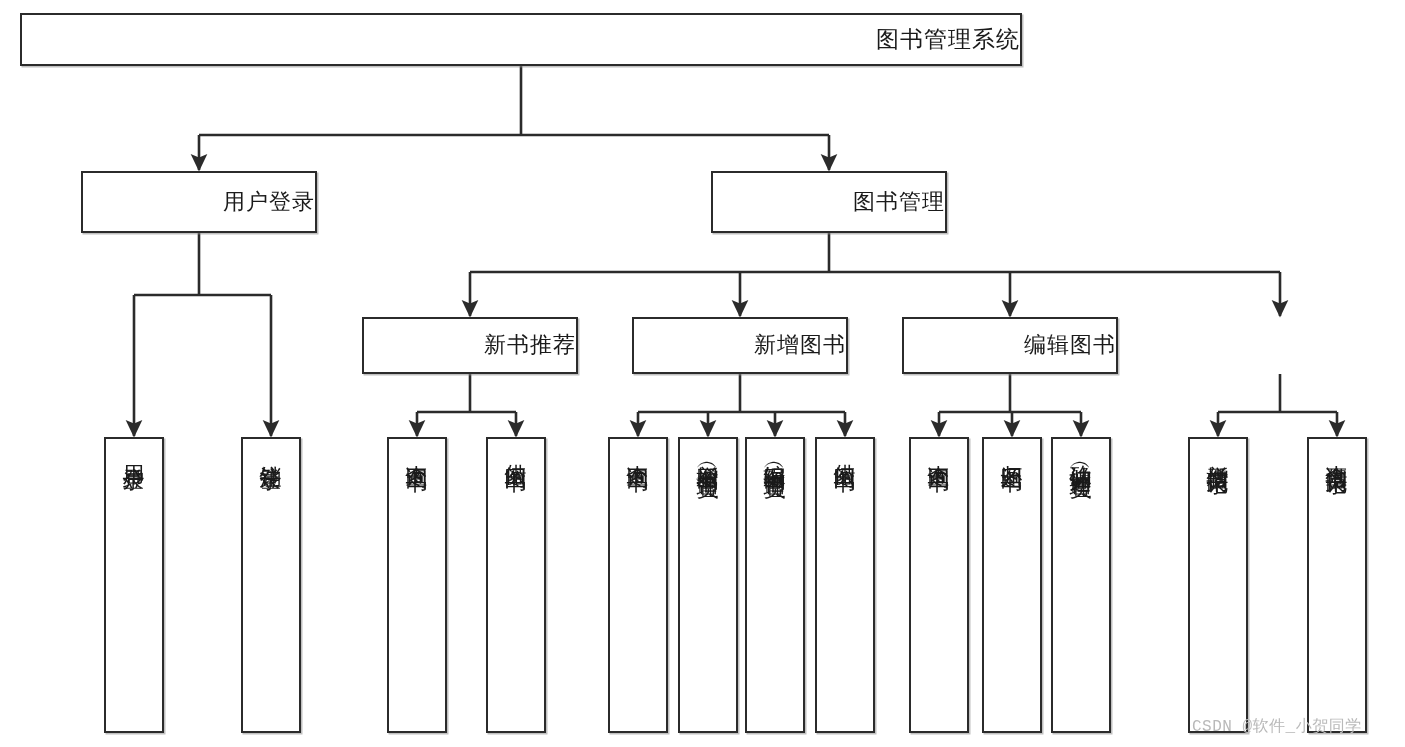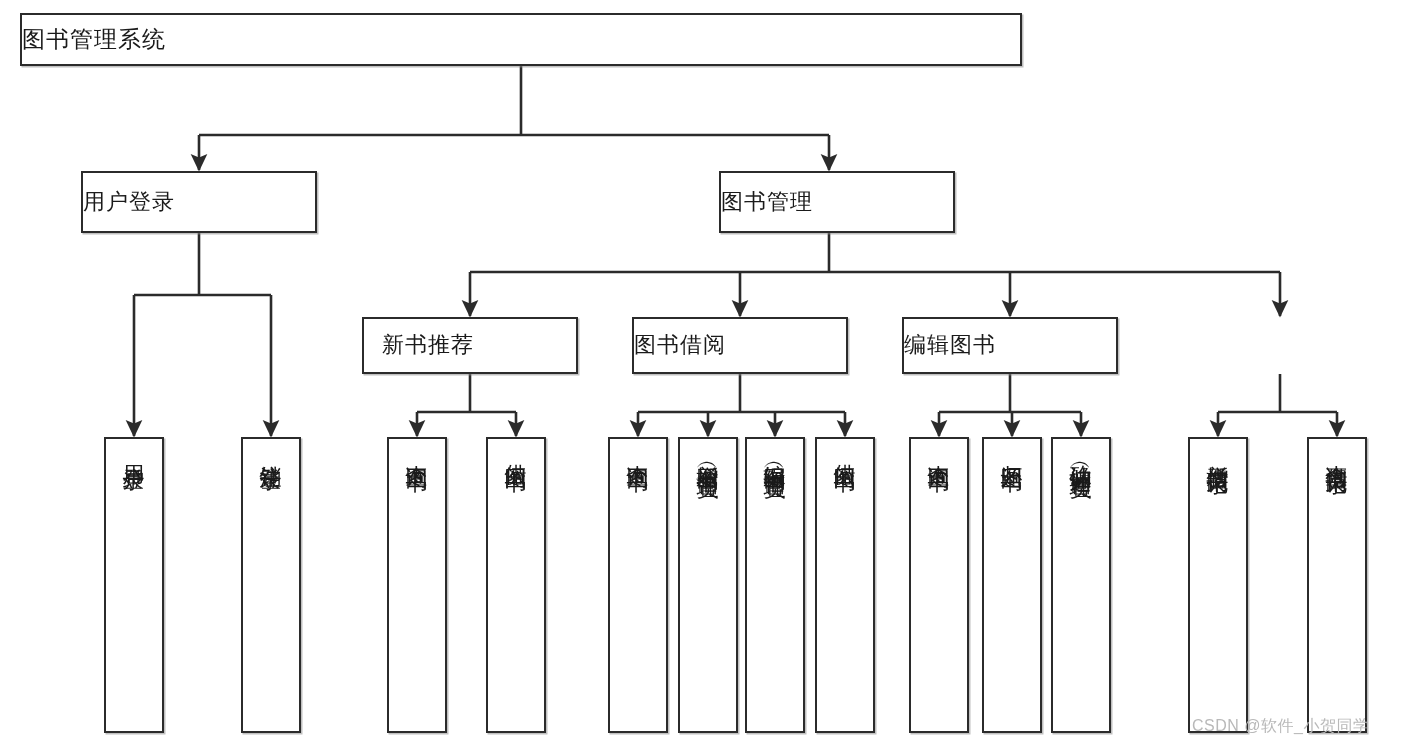--- a/index.html
+++ b/index.html
@@ -26,21 +26,21 @@
     height: 747px;
     pointer-events: none;
   }
   .node {
     position: absolute;
     box-sizing: border-box;
     border: 2.5px solid #2b2b2b;
     background: #ffffff;
     display: flex;
     align-items: center;
-    justify-content: flex-start;
+    justify-content: flex-end;
     color: #1a1a1a;
     box-shadow: 1.5px 1.5px 0 rgba(140,140,140,0.55);
   }
   .node.horiz {
     font-size: 22px;
     letter-spacing: 1px;
     line-height: 1.2;
   }
   .node.root {
     font-size: 23px;
@@ -60,20 +60,21 @@
     color: #1a1a1a;
   }
   .watermark {
     position: absolute;
     left: 1192px;
     top: 716px;
     font-size: 16px;
     color: #b9b9b9;
     letter-spacing: 0.5px;
     white-space: nowrap;
+    font-family: Liberation Mono, monospace;
   }
 </style>
 </head>
 <body>
 
 <div id="canvas">
 
   <svg id="edges" viewBox="0 0 1405 747" xmlns="http://www.w3.org/2000/svg">
     <defs>
       <marker id="arrow" viewBox="0 0 12 12" refX="10.5" refY="6" markerWidth="7" markerHeight="7" orient="auto-start-reverse">
@@ -124,29 +125,29 @@
     </g>
   </svg>
 
   <div class="node horiz root" style="left: 20px; top: 13px; width: 1002px; height: 53px;">
     <span>图书管理系统</span>
   </div>
 
   <div class="node horiz" style="left: 81px; top: 171px; width: 236px; height: 62px;">
     <span>用户登录</span>
   </div>
-  <div class="node horiz" style="left: 711px; top: 171px; width: 236px; height: 62px; margin-left: 8px;">
+  <div class="node horiz" style="left: 711px; top: 171px; width: 236px; height: 62px;">
     <span>图书管理</span>
   </div>
 
   <div class="node horiz" style="left: 362px; top: 317px; width: 216px; height: 57px; padding-left: 18px;">
     <span>新书推荐</span>
   </div>
   <div class="node horiz" style="left: 632px; top: 317px; width: 216px; height: 57px;">
-    <span>图书借阅</span>
+    <span>新增图书</span>
   </div>
   <div class="node horiz" style="left: 902px; top: 317px; width: 216px; height: 57px;">
     <span>编辑图书</span>
   </div>
 
   <div class="node leaf" style="left: 104px; top: 437px; width: 60px; height: 296px;">
     <span class="vlabel">用户登录</span>
   </div>
   <div class="node leaf" style="left: 241px; top: 437px; width: 60px; height: 296px;">
     <span class="vlabel">注销登录</span>

